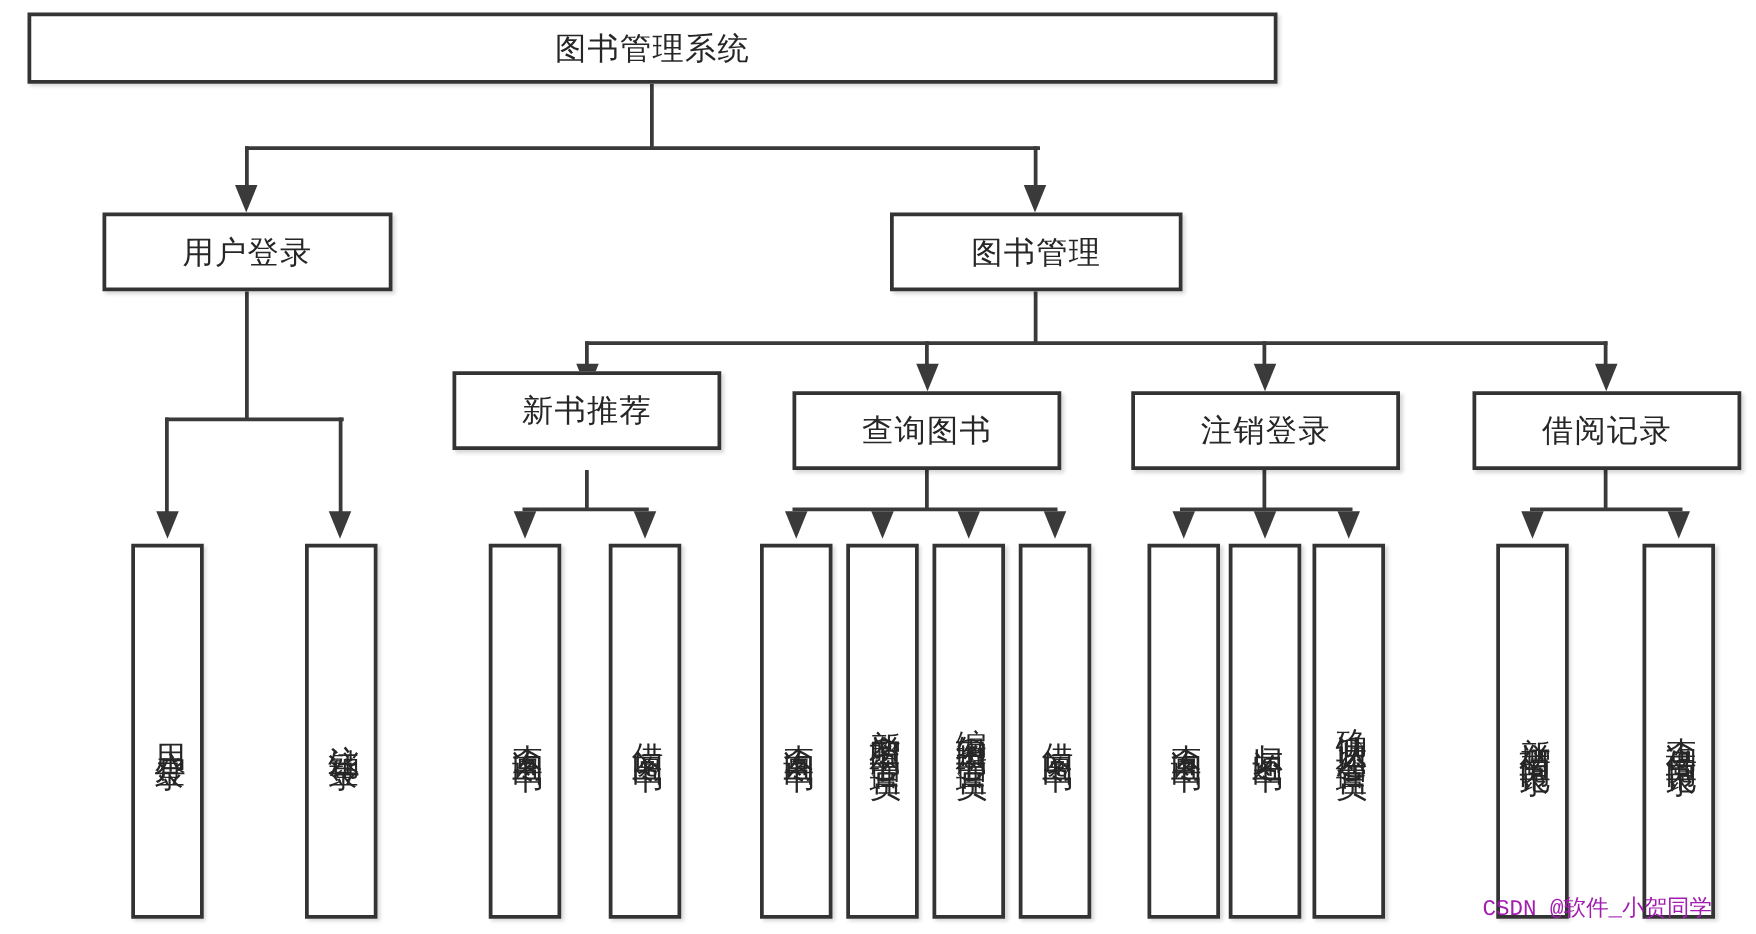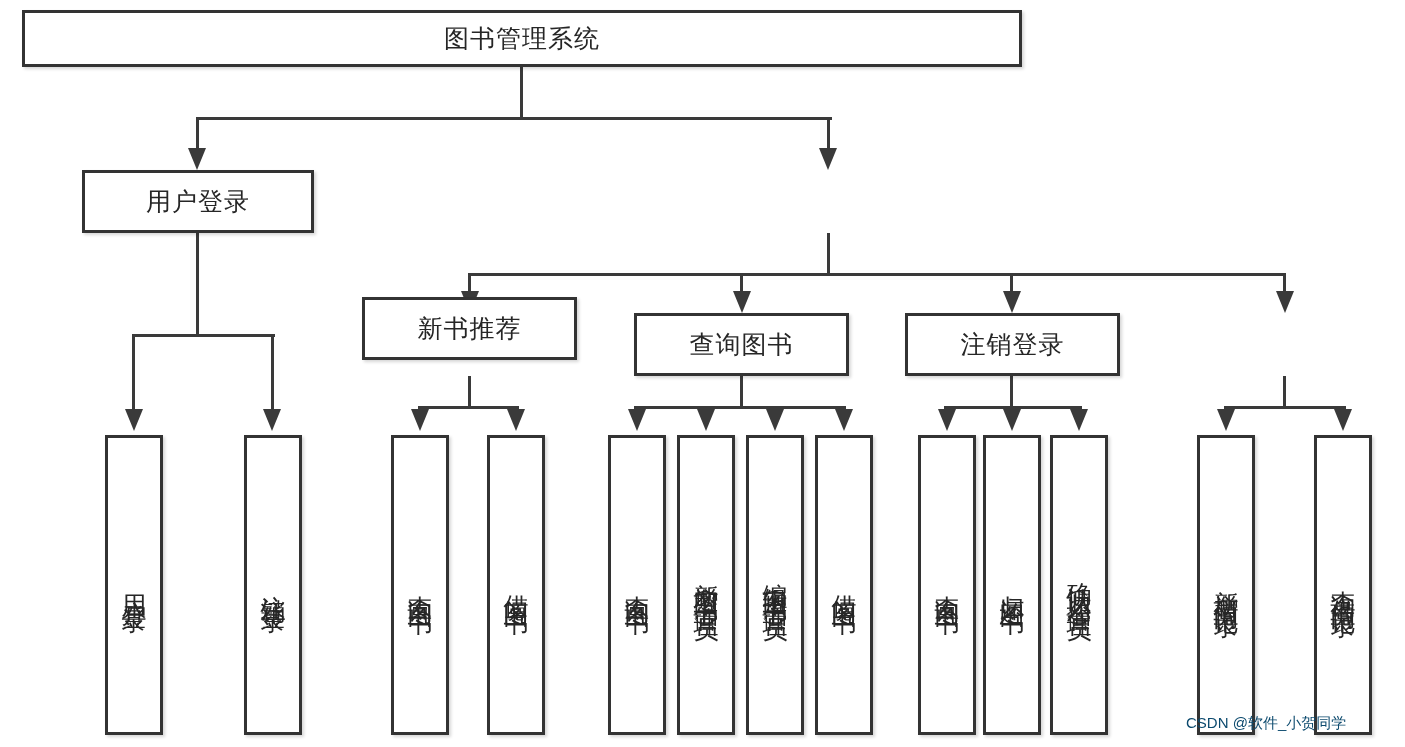--- a/index.html
+++ b/index.html
@@ -1,20 +1,20 @@
 <!DOCTYPE html>
 <html><head>
 <meta charset="utf-8">
 <style>
   html,body{margin:0;padding:0;background:#ffffff;}
   .stage{
     position:relative;
     width:1405px;height:747px;
     background:#ffffff;
-    font-family:Liberation Sans, sans-serif;
+    font-family:Liberation Mono, monospace;
     overflow:hidden;
   }
   .box{
     position:absolute;
     box-sizing:border-box;
     border:3px solid #333333;
     background:#ffffff;
     display:flex;align-items:center;justify-content:center;
     color:#262626;
     box-shadow:2px 2px 3px rgba(0,0,0,0.16);
@@ -32,22 +32,22 @@
   .arrow{
     position:absolute;
     width:0;height:0;
     border-left:9px solid transparent;
     border-right:9px solid transparent;
     border-top:22px solid #3a3a3a;
   }
   .watermark{
     position:absolute;
     left:1186px;top:714px;
-    font-size:15px;
-    color:#0c4a6e;
+    font-size:18px;
+    color:#a21caf;
     white-space:nowrap;
     z-index:10;
   }
 </style>
 </head>
 <body>
 
 <div class="stage">
 
   <div class="ln ln-v" style="left:520px;top:67px;height:51px"></div>
@@ -98,29 +98,35 @@
   <div class="arrow" style="left:1217px;top:409px"></div>
   <div class="arrow" style="left:1334px;top:409px"></div>
 
   <div class="box hlabel" style="left:22px;top:10px;width:1000px;height:57px">
     <span>图书管理系统</span>
   </div>
 
   <div class="box hlabel" style="left:82px;top:170px;width:232px;height:63px">
     <span>用户登录</span>
   </div>
+  <div class="box hlabel" style="left:712px;top:170px;width:234px;height:63px">
+    <span>图书管理</span>
+  </div>
 
   <div class="box hlabel" style="left:362px;top:297px;width:215px;height:63px">
     <span>新书推荐</span>
   </div>
   <div class="box hlabel" style="left:634px;top:313px;width:215px;height:63px">
     <span>查询图书</span>
   </div>
   <div class="box hlabel" style="left:905px;top:313px;width:215px;height:63px">
     <span>注销登录</span>
+  </div>
+  <div class="box hlabel" style="left:1178px;top:313px;width:215px;height:63px">
+    <span>借阅记录</span>
   </div>
 
   <div class="box vlabel" style="left:105px;top:435px;width:58px;height:300px">
     <span>用户登录</span>
   </div>
   <div class="box vlabel" style="left:244px;top:435px;width:58px;height:300px">
     <span>注销登录</span>
   </div>
   <div class="box vlabel" style="left:391px;top:435px;width:58px;height:300px">
     <span>查询图书</span>

